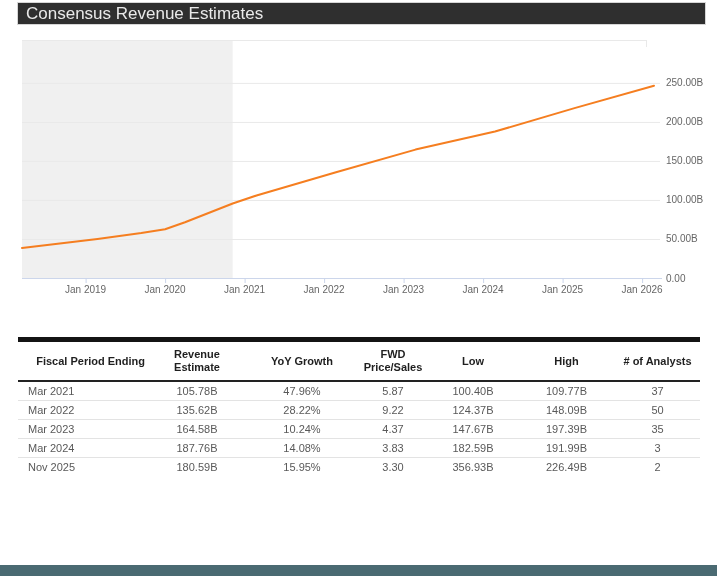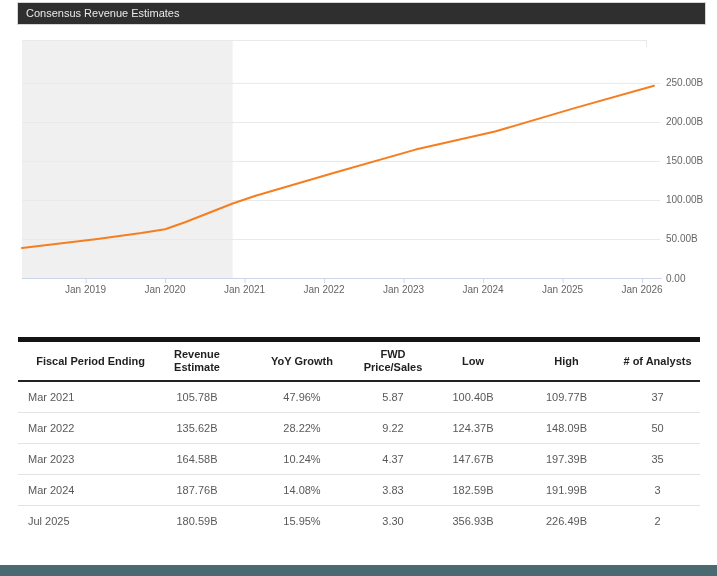--- a/index.html
+++ b/index.html
@@ -4,39 +4,39 @@
 <style>
   html,body{margin:0;padding:0;}
   body{
     width:717px;height:576px;position:relative;overflow:hidden;
     background:#ffffff;
     font-family:"Liberation Sans","DejaVu Sans",sans-serif;
   }
   .section-header{
     position:absolute;left:17px;top:2px;width:689px;height:23px;
     background:#2f2f2f;border:1px solid #d6d6d6;box-sizing:border-box;
-    color:#e9e9e9;font-size:11px;line-height:21px;padding-left:8px;
+    color:#e9e9e9;font-size:17px;line-height:21px;padding-left:8px;
   }
   .chart-wrap{position:absolute;left:0;top:26px;width:717px;height:278px;}
   .chart-wrap svg{display:block;}
   table.estimates{
     position:absolute;left:18px;top:337px;width:682px;
     border-collapse:collapse;table-layout:fixed;
     border-top:5px solid #141414;
     font-size:11px;
   }
   table.estimates thead th{
     font-weight:bold;color:#1f1f1f;font-size:11px;line-height:1.2;
     text-align:center;vertical-align:middle;
     padding:6px 3px;border-bottom:2px solid #222222;
     white-space:pre-line;
   }
   table.estimates thead th:first-child{text-align:right;padding-left:10px;}
   table.estimates td{
-    color:#595959;text-align:center;padding:9px 3px;
+    color:#595959;text-align:center;padding:3px 3px;
     border-top:1px solid #e3e3e3;
   }
   table.estimates tbody tr:first-child td{border-top:none;}
   table.estimates td:first-child{text-align:left;padding-left:10px;}
   .bottom-bar{
     position:absolute;left:0;bottom:0;width:717px;height:11px;
   }
 </style>
 </head>
 <body>
@@ -136,21 +136,21 @@
       <tr>
         <td>Mar 2024</td>
         <td>187.76B</td>
         <td>14.08%</td>
         <td>3.83</td>
         <td>182.59B</td>
         <td>191.99B</td>
         <td>3</td>
       </tr>
       <tr>
-        <td>Jul 2025</td>
+        <td>Nov 2025</td>
         <td>180.59B</td>
         <td>15.95%</td>
         <td>3.30</td>
         <td>356.93B</td>
         <td>226.49B</td>
         <td>2</td>
       </tr>
     </tbody>
 </table>
 

